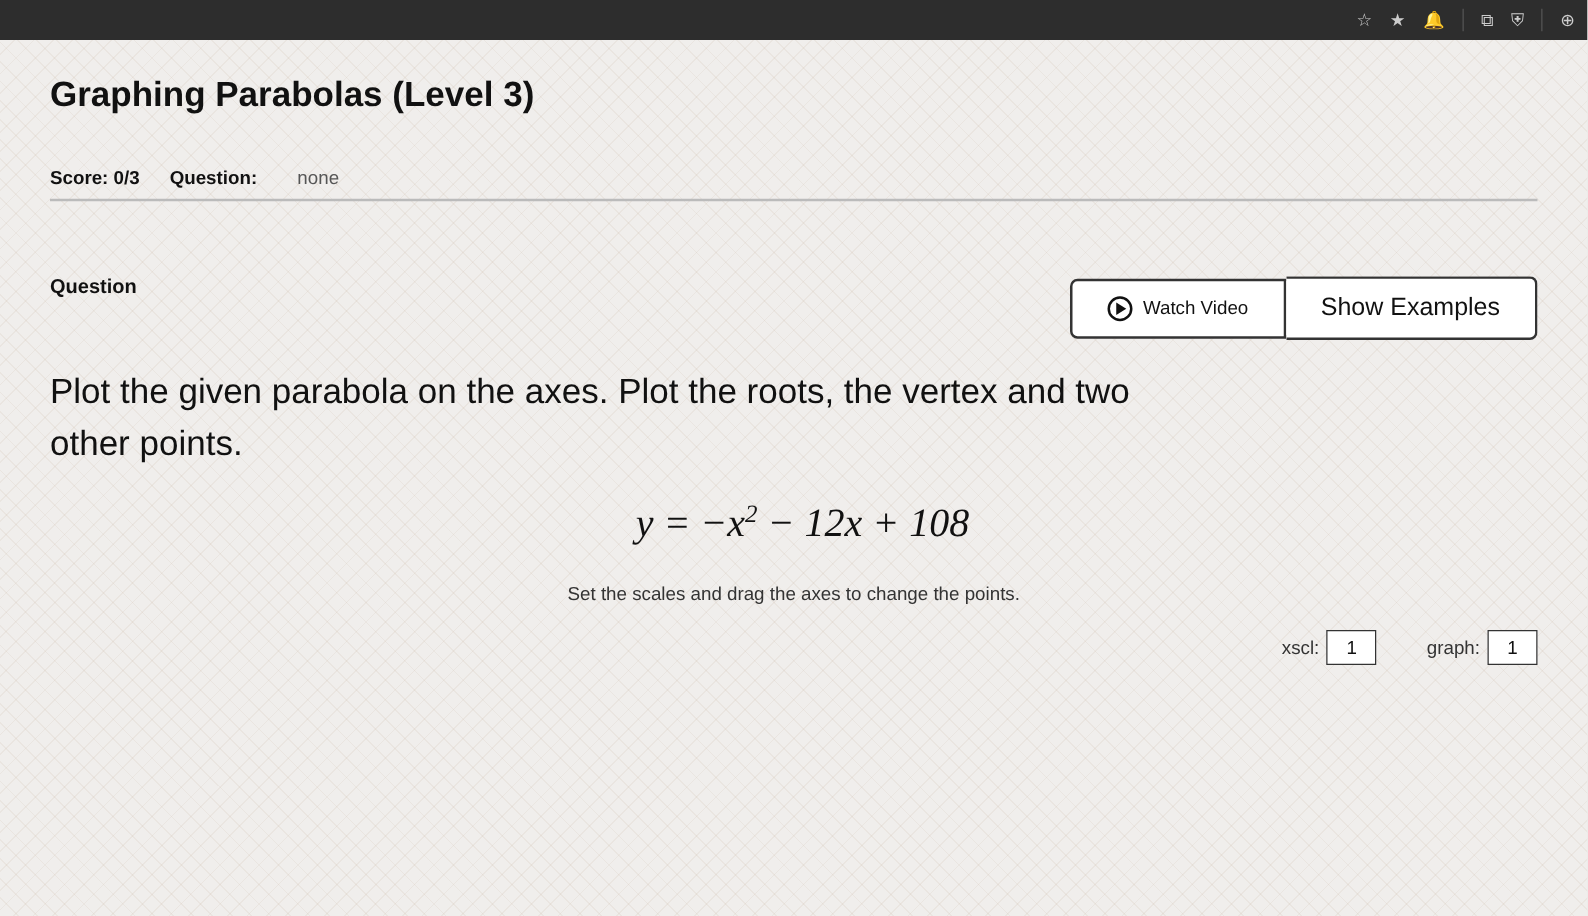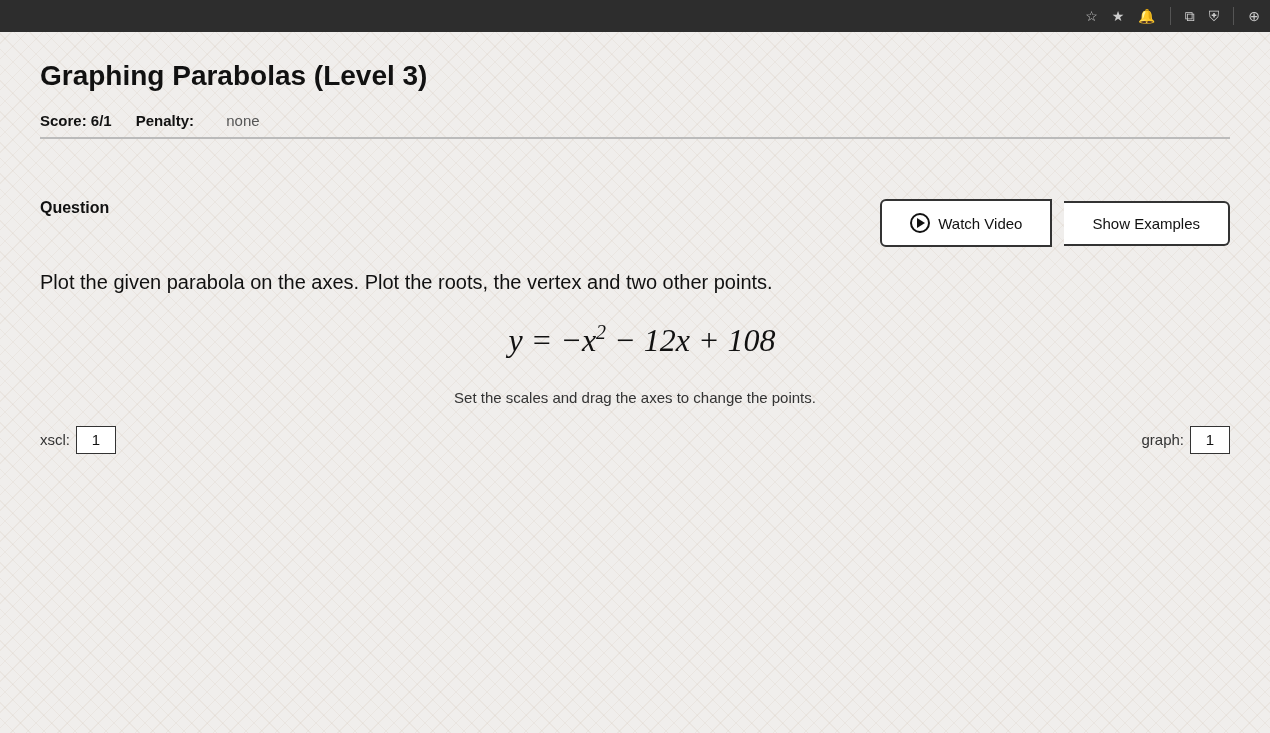--- a/index.html
+++ b/index.html
@@ -56,21 +56,21 @@
           rgba(200,180,160,0.15) 11px
         );
       padding: 28px 40px 40px 40px;
       min-height: 701px;
     }
 
     .page-title {
       font-size: 28px;
       font-weight: bold;
       color: #111;
-      margin-bottom: 20px;
+      margin-bottom: 42px;
     }
 
     .score-row {
       display: flex;
       align-items: center;
       gap: 24px;
       margin-bottom: 8px;
     }
 
     .score-label {
@@ -110,21 +110,21 @@
     }
 
     .question-label {
       font-size: 16px;
       font-weight: bold;
       color: #111;
     }
 
     .button-group {
       display: flex;
-      gap: 12px;
+      gap: 0;
       align-items: center;
     }
 
     .watch-video-btn {
       display: flex;
       align-items: center;
       gap: 8px;
       padding: 12px 28px;
       border: 2px solid #333;
       background: white;
@@ -158,28 +158,28 @@
 
     .show-examples-btn {
       display: flex;
       align-items: center;
       padding: 12px 28px;
       border: 2px solid #333;
       border-left: none;
       background: white;
       border-radius: 0 6px 6px 0;
       cursor: pointer;
-      font-size: 15px;
+      font-size: 20px;
       color: #111;
       font-weight: 500;
       white-space: nowrap;
     }
 
     .question-text {
-      font-size: 20px;
+      font-size: 28px;
       color: #111;
       line-height: 1.5;
       margin-bottom: 24px;
       max-width: 900px;
     }
 
     .equation-container {
       text-align: center;
       margin: 20px 0 30px 0;
     }
@@ -199,22 +199,22 @@
     .scales-text {
       text-align: center;
       font-size: 15px;
       color: #333;
       margin-bottom: 20px;
     }
 
     .scales-row {
       display: flex;
       align-items: center;
-      justify-content: space-between;
-      gap: 24px;
+      justify-content: flex-end;
+      gap: 40px;
     }
 
     .scale-group {
       display: flex;
       align-items: center;
       gap: 6px;
     }
 
     .scale-label {
       font-size: 15px;
@@ -243,23 +243,23 @@
   <span class="browser-icon">⛨</span>
   <div class="browser-divider"></div>
   <span class="browser-icon">⊕</span>
 </div>
 
 <div class="page-content">
 
   <h1 class="page-title">Graphing Parabolas (Level 3)</h1>
 
   <div class="score-row">
-    <span class="score-label">Score: 6/1</span>
+    <span class="score-label">Score: 0/3</span>
     <span class="penalty-label">
-      <span>Penalty:</span>
+      <span>Question:</span>
       <span class="penalty-value">none</span>
     </span>
   </div>
 
   <div class="divider"></div>
 
   <div class="question-section">
 
     <div class="question-header">
       <span class="question-label">Question</span>

